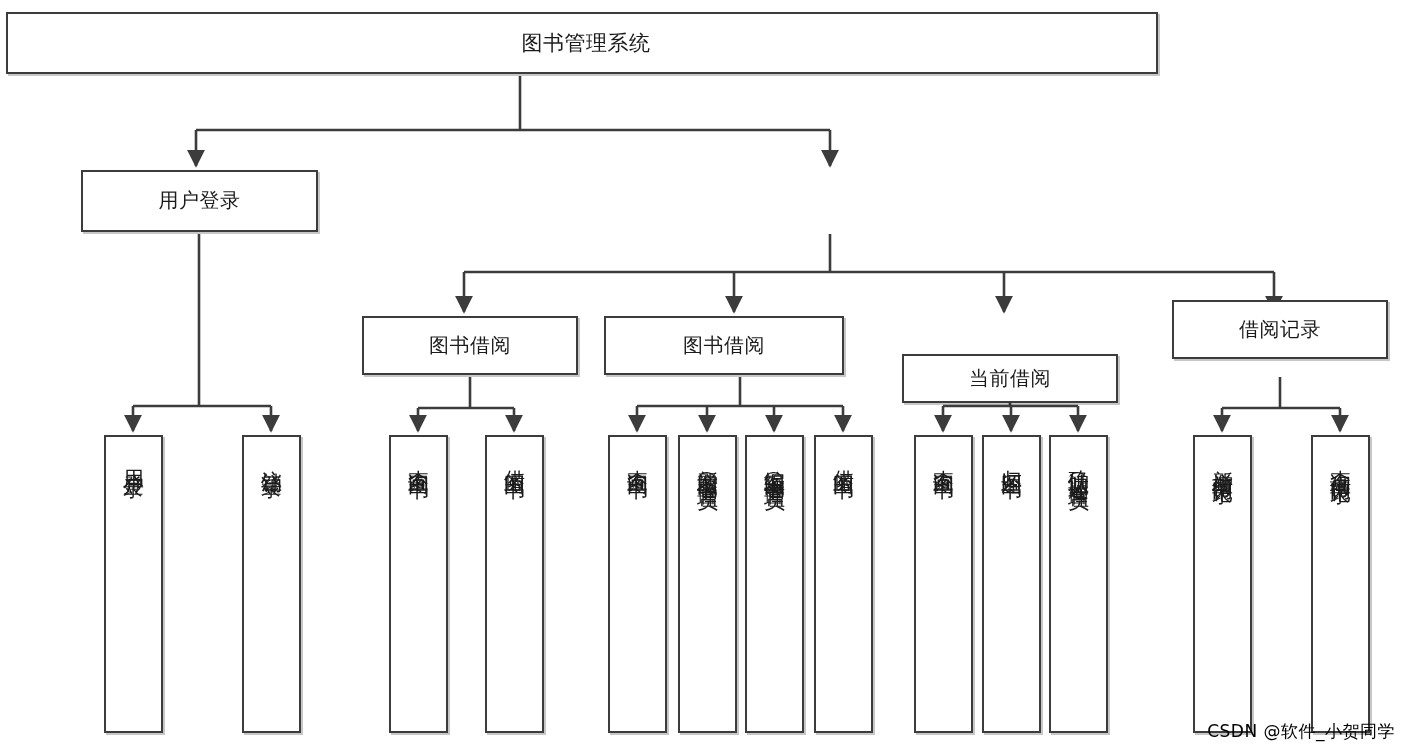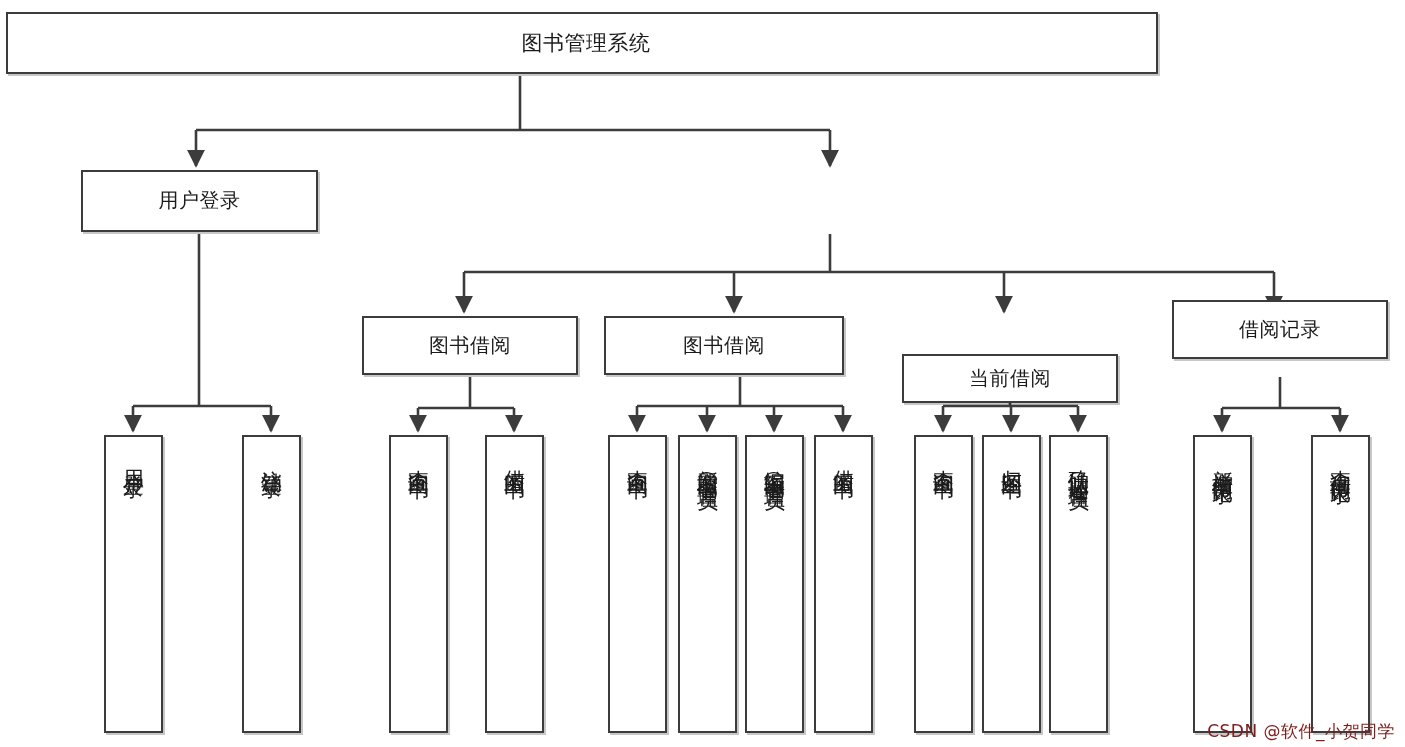--- a/index.html
+++ b/index.html
@@ -63,21 +63,21 @@
     letter-spacing: 3px;
     line-height: 1.05;
     white-space: nowrap;
   }
   
   #watermark {
     position: absolute;
     right: 10px;
     bottom: 4px;
     font-size: 17px;
-    color: #7f1d1d;
+    color: #000000;
     letter-spacing: 0.5px;
     white-space: nowrap;
     user-select: none;
   }
 </style>
 </head>
 <body>
 
 <div id="canvas">
 

